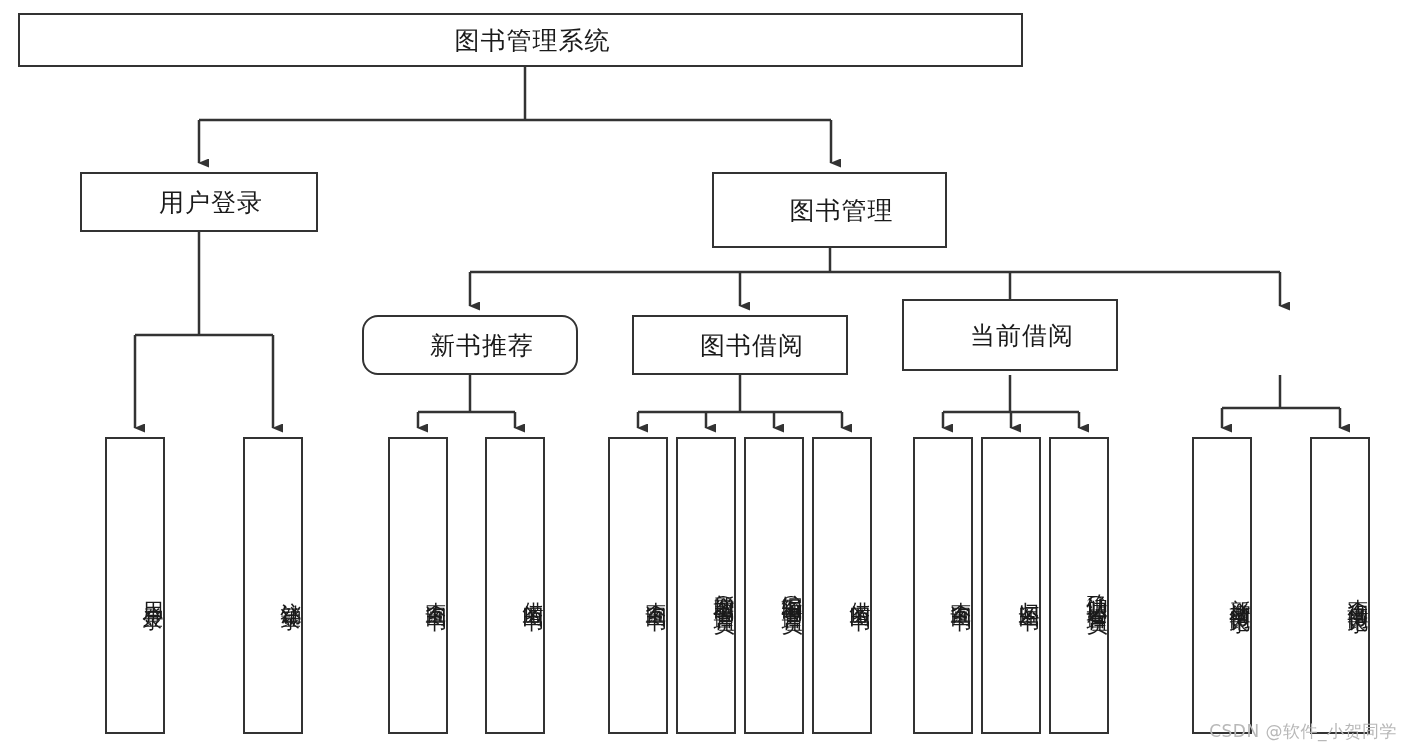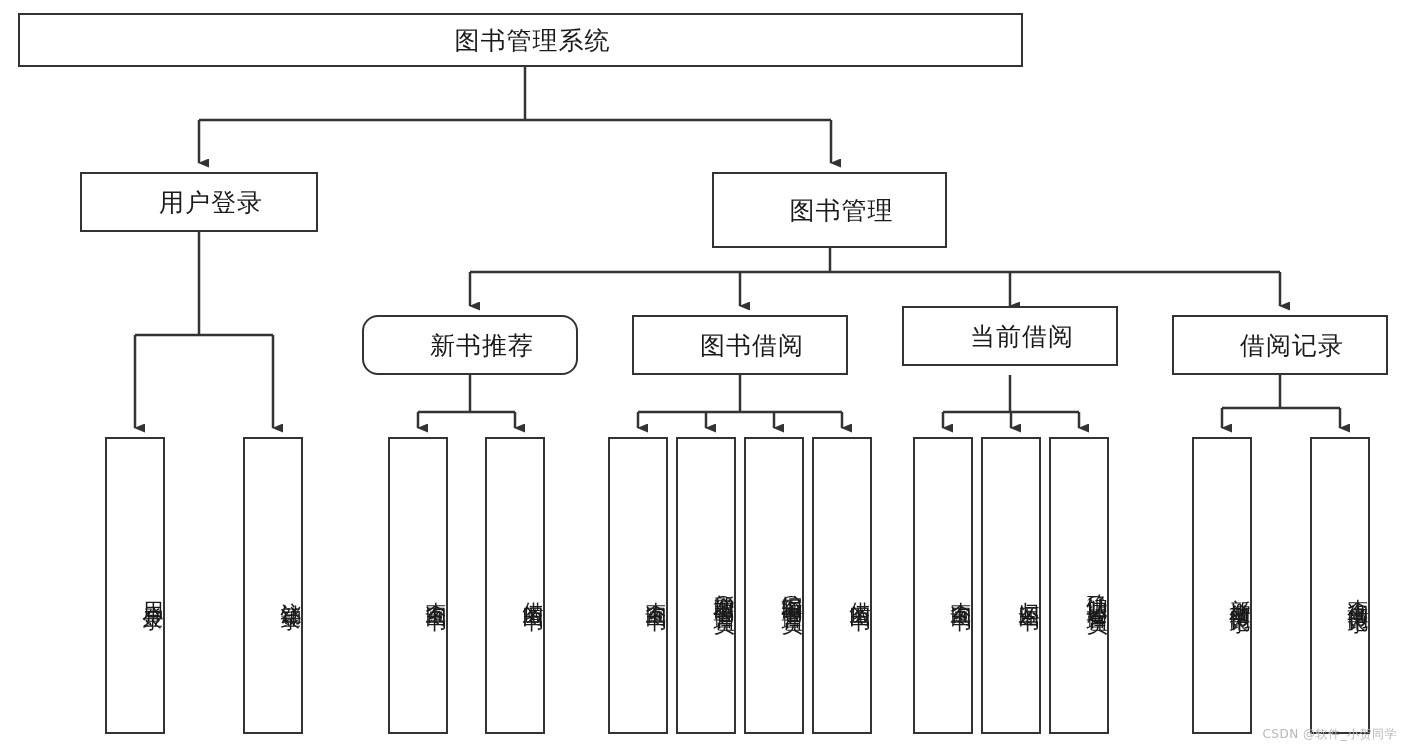--- a/index.html
+++ b/index.html
@@ -50,21 +50,21 @@
     line-height: 1;
   }
   .node-label {
     display: block;
     white-space: nowrap;
   }
   #watermark {
     position: absolute;
     right: 8px;
     bottom: 4px;
-    font-size: 12px;
+    font-size: 17px;
     color: #b8b8b8;
     white-space: nowrap;
     letter-spacing: 0.5px;
     text-align: center;
   }
 </style>
 </head>
 <body>
 
 <div id="diagram-root">
@@ -130,25 +130,22 @@
   <div class="node-box horizontal" style="left:712px; top:172px; width:235px; height:76px;">
     <span class="node-label">图书管理</span>
   </div>
 
   <div class="node-box horizontal" style="left:362px; top:315px; width:216px; height:60px;border-radius:16px;">
     <span class="node-label">新书推荐</span>
   </div>
   <div class="node-box horizontal" style="left:632px; top:315px; width:216px; height:60px;">
     <span class="node-label">图书借阅</span>
   </div>
-  <div class="node-box horizontal" style="left:902px; top:306px; width:216px; height:60px;">
+  <div class="node-box horizontal" style="left:902px; top:299px; width:216px; height:72px;">
     <span class="node-label">当前借阅</span>
-  </div>
-  <div class="node-box horizontal" style="left:1172px; top:315px; width:216px; height:60px;">
-    <span class="node-label">借阅记录</span>
   </div>
 
   <div class="node-box vertical" style="left:105px; top:437px; width:60px; height:297px;">
     <span class="node-label">用户登录</span>
   </div>
   <div class="node-box vertical" style="left:243px; top:437px; width:60px; height:297px;">
     <span class="node-label">注销登录</span>
   </div>
   <div class="node-box vertical" style="left:388px; top:437px; width:60px; height:297px;">
     <span class="node-label">查询图书</span>

